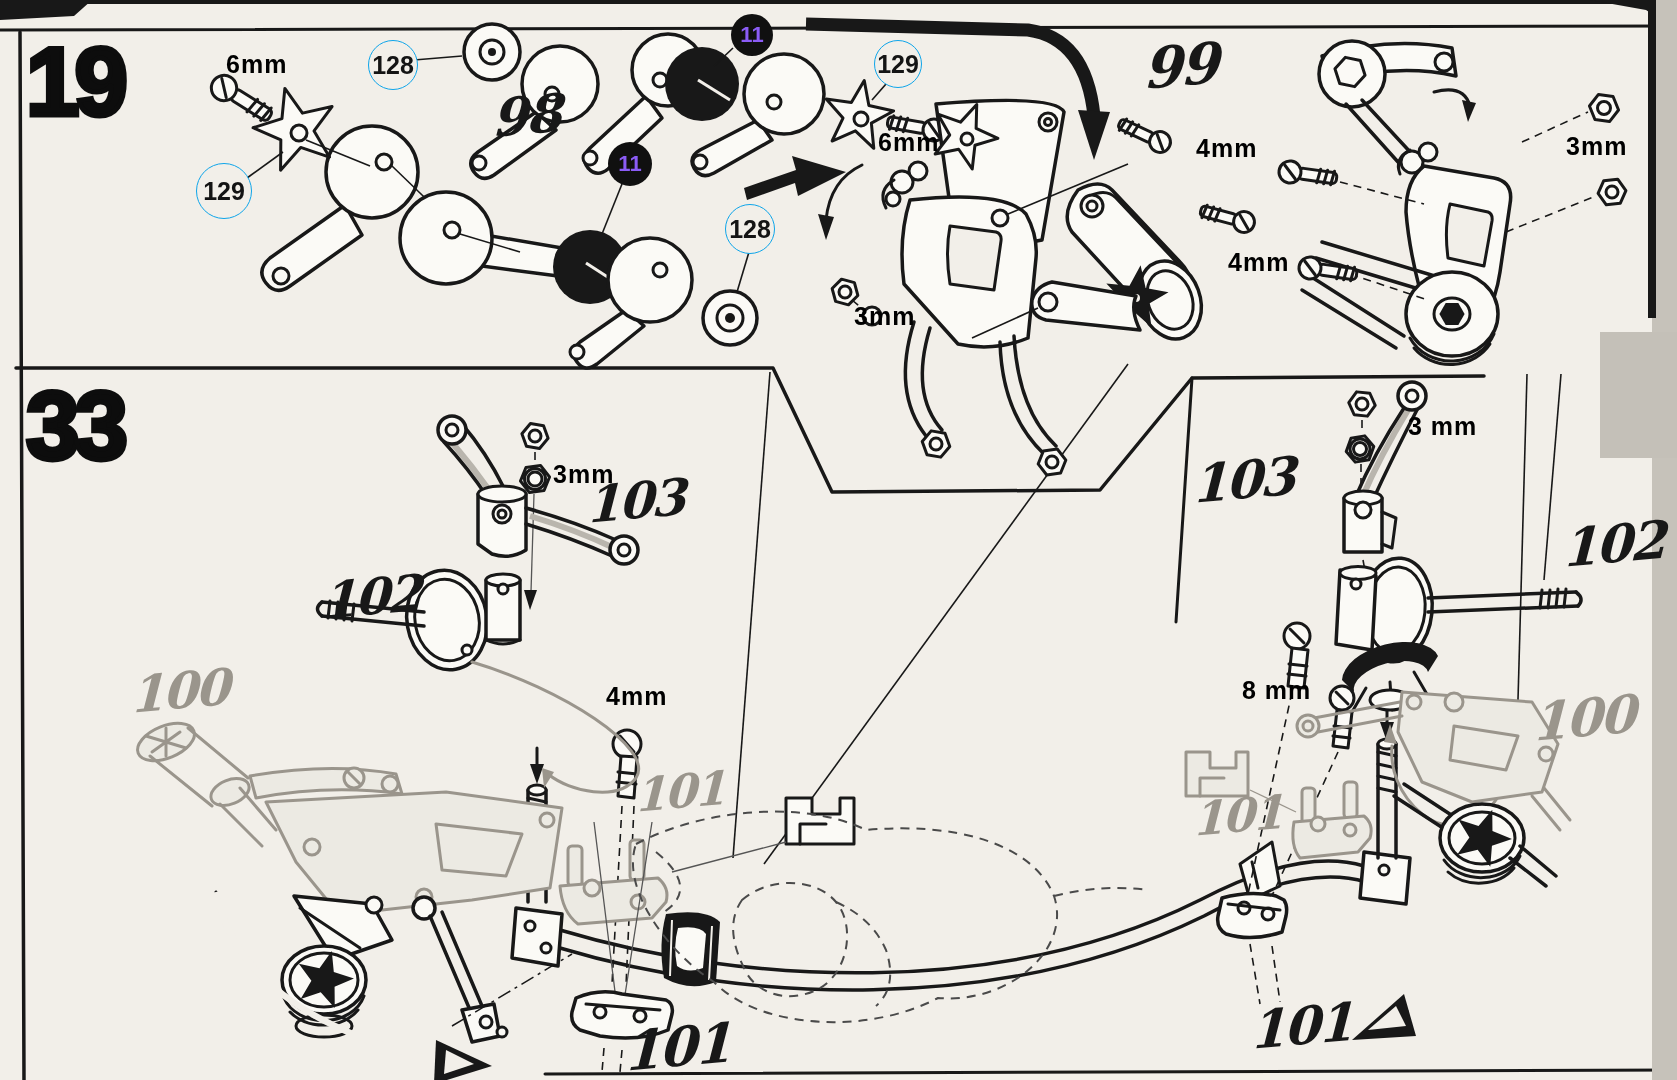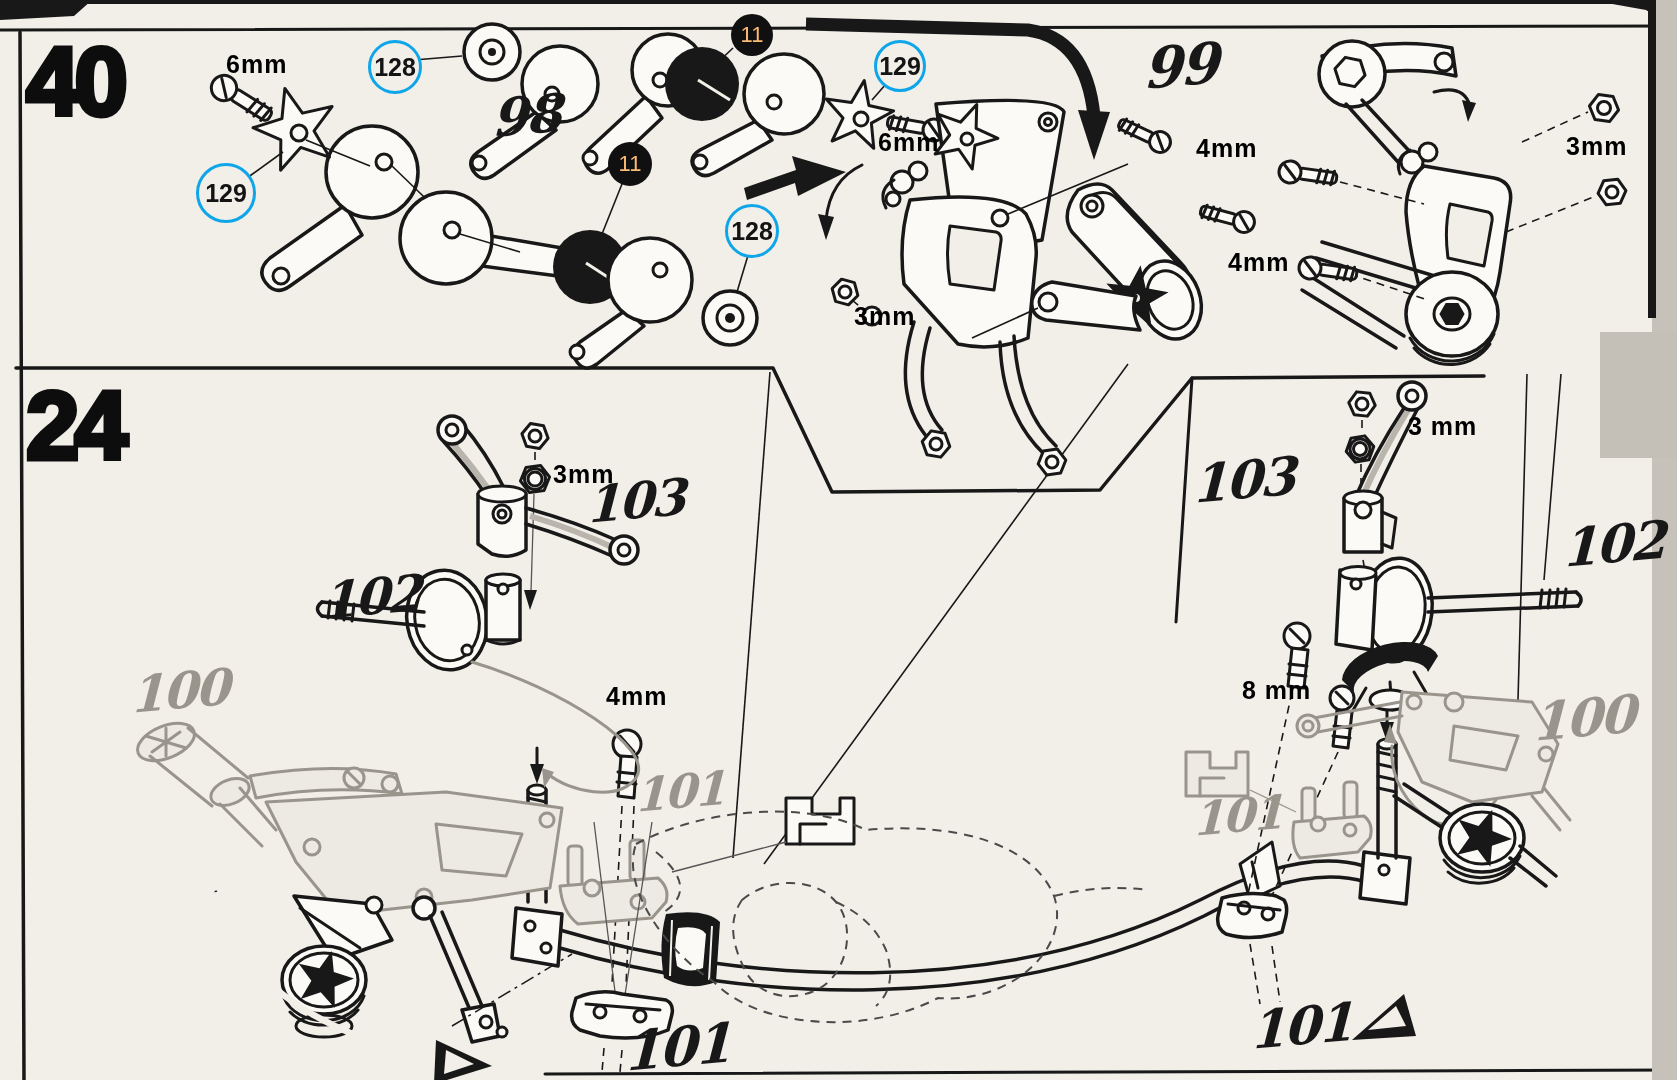--- a/index.html
+++ b/index.html
@@ -26,24 +26,24 @@
   .dashk{stroke:var(--ink);stroke-width:1.6;fill:none;stroke-dasharray:8 6;}
   .dashdot{stroke:var(--ink);stroke-width:1.5;fill:none;stroke-dasharray:14 5 3 5;}
   .axis{stroke:#555;stroke-width:1.3;fill:none;}
   
   .lbl{position:absolute;color:var(--ink);white-space:nowrap;}
   .step{font-size:96px;font-weight:bold;letter-spacing:-5px;color:#0d0d0d;-webkit-text-stroke:5px #0d0d0d;line-height:1;}
   .mm{font-size:25px;font-weight:bold;letter-spacing:1px;color:#000000;}
   .scriptnum{font-family:"DejaVu Serif", serif;font-style:italic;font-weight:bold;
     transform:rotate(-5deg) skewX(-9deg);transform-origin:left top;letter-spacing:-2px;line-height:1;}
   .g{color:var(--gray);}
-  .circ{position:absolute;border:3px solid #0ea5e9;border-radius:50%;background:var(--paper);
+  .circ{position:absolute;border:1px solid #0ea5e9;border-radius:50%;background:var(--paper);
     display:flex;align-items:center;justify-content:center;font-size:25px;font-weight:bold;color:#141414;text-align:right;}
-  .badge{position:absolute;border-radius:50%;background:#101010;color:#fdba74;
-    display:flex;align-items:center;justify-content:center;font-size:22px;font-weight:normal;}
+  .badge{position:absolute;border-radius:50%;background:#101010;color:#8b5cf6;
+    display:flex;align-items:center;justify-content:center;font-size:22px;font-weight:bold;}
 </style>
 </head>
 <body>
 
 <div class="page">
 
 <svg width="1677" height="1080" viewBox="0 0 1677 1080">
   <defs>
     <polygon id="star5" points="0,-100 24.7,-34 95.1,-30.9 40,13 58.8,80.9 0,42 -58.8,80.9 -40,13 -95.1,-30.9 -24.7,-34" vector-effect="non-scaling-stroke" stroke-linejoin="round"></polygon>
     <polygon id="hex" points="14,0 7,12.1 -7,12.1 -14,0 -7,-12.1 7,-12.1" vector-effect="non-scaling-stroke" stroke-linejoin="round"></polygon>
@@ -420,37 +420,37 @@
     <path d="M1200,796 L1200,778 L1224,778" class="gry" stroke-width="1.8"></path>
     <path d="M1250,790 L1296,812" stroke="var(--gray)" stroke-width="1.3" fill="none"></path>
     <path d="M1222,898 Q1250,890 1276,896 L1284,900 Q1288,906 1286,916 L1282,932 Q1252,942 1226,934 Q1216,928 1218,916 Z" class="ink35 fw"></path>
     <circle cx="1244" cy="908" r="6" class="ink fw"></circle>
     <circle cx="1268" cy="914" r="6" class="ink fw"></circle>
     <path d="M1228,904 L1280,910" class="ink" stroke-width="2"></path>
     <path d="M1250,944 L1260,1004 M1272,946 L1280,1002" class="dashk"></path>
   </g>
 </svg>
 
-<div class="lbl step" style="left:26px;top:34px;">40</div>
+<div class="lbl step" style="left:26px;top:34px;">19</div>
 <div class="lbl mm" style="left:226px;top:50px;">6mm</div>
 <div class="circ" style="left:196px;top:163px;width:54px;height:54px;">129</div>
 <div class="circ" style="left:368px;top:40px;width:48px;height:48px;">128</div>
 <div class="badge" style="left:731px;top:14px;width:42px;height:42px;">11</div>
 <div class="lbl scriptnum" style="left:498px;top:92px;font-size:52px;">98</div>
 <div class="badge" style="left:608px;top:142px;width:44px;height:44px;">11</div>
 <div class="circ" style="left:725px;top:204px;width:48px;height:48px;">128</div>
 <div class="circ" style="left:874px;top:40px;width:46px;height:46px;">129</div>
 <div class="lbl mm" style="left:878px;top:128px;">6mm</div>
 <div class="lbl scriptnum" style="left:1150px;top:40px;font-size:56px;">99</div>
 <div class="lbl mm" style="left:854px;top:302px;">3mm</div>
 <div class="lbl mm" style="left:1196px;top:134px;">4mm</div>
 <div class="lbl mm" style="left:1228px;top:248px;">4mm</div>
 <div class="lbl mm" style="left:1566px;top:132px;">3mm</div>
 
-<div class="lbl step" style="left:26px;top:378px;">24</div>
+<div class="lbl step" style="left:26px;top:378px;">33</div>
 <div class="lbl mm" style="left:553px;top:460px;">3mm</div>
 <div class="lbl scriptnum" style="left:592px;top:480px;font-size:50px;">103</div>
 <div class="lbl scriptnum" style="left:328px;top:576px;font-size:50px;">102</div>
 <div class="lbl scriptnum g" style="left:136px;top:670px;font-size:50px;">100</div>
 <div class="lbl mm" style="left:606px;top:682px;">4mm</div>
 <div class="lbl scriptnum g" style="left:640px;top:772px;font-size:46px;">101</div>
 <div class="lbl scriptnum" style="left:630px;top:1024px;font-size:54px;">101</div>
 
 <div class="lbl mm" style="left:1384px;top:412px;margin-left:24px;">3 mm</div>
 <div class="lbl scriptnum" style="left:1198px;top:458px;font-size:52px;">103</div>

